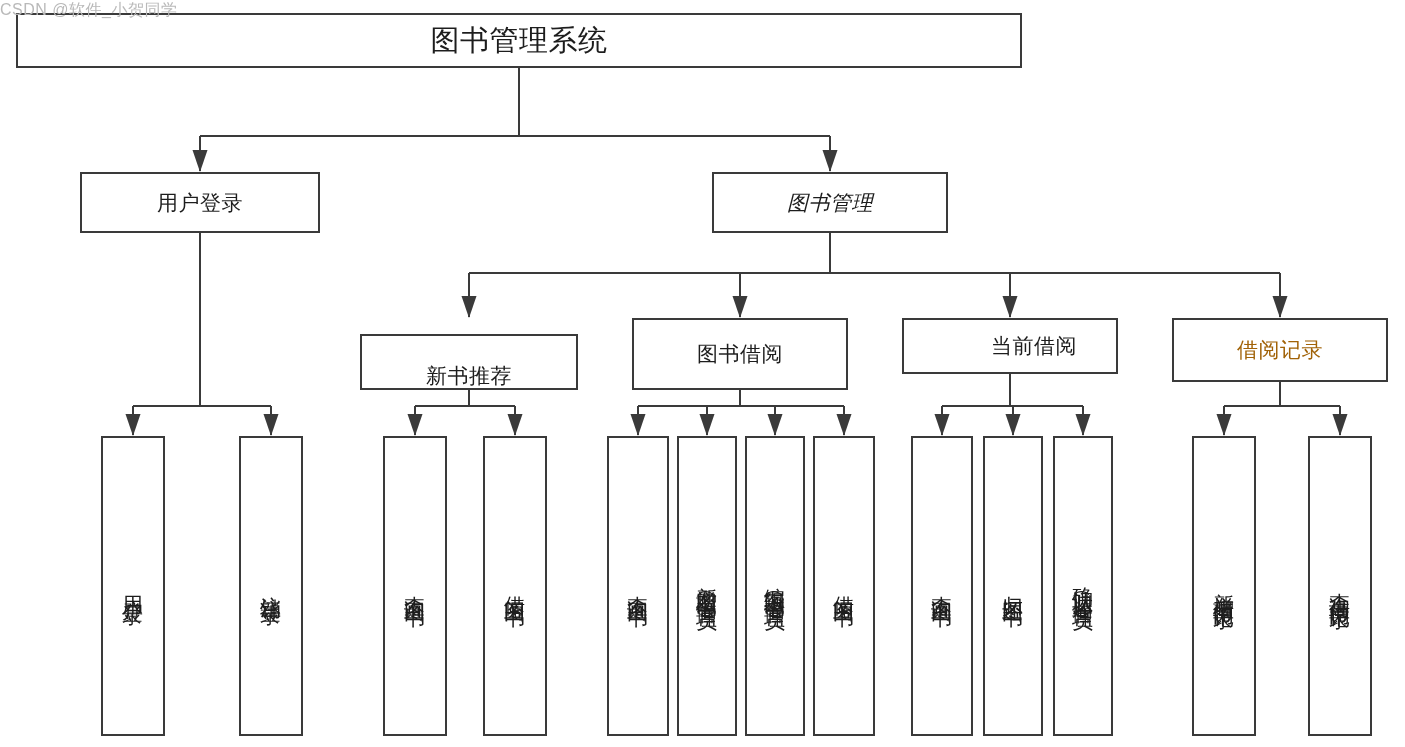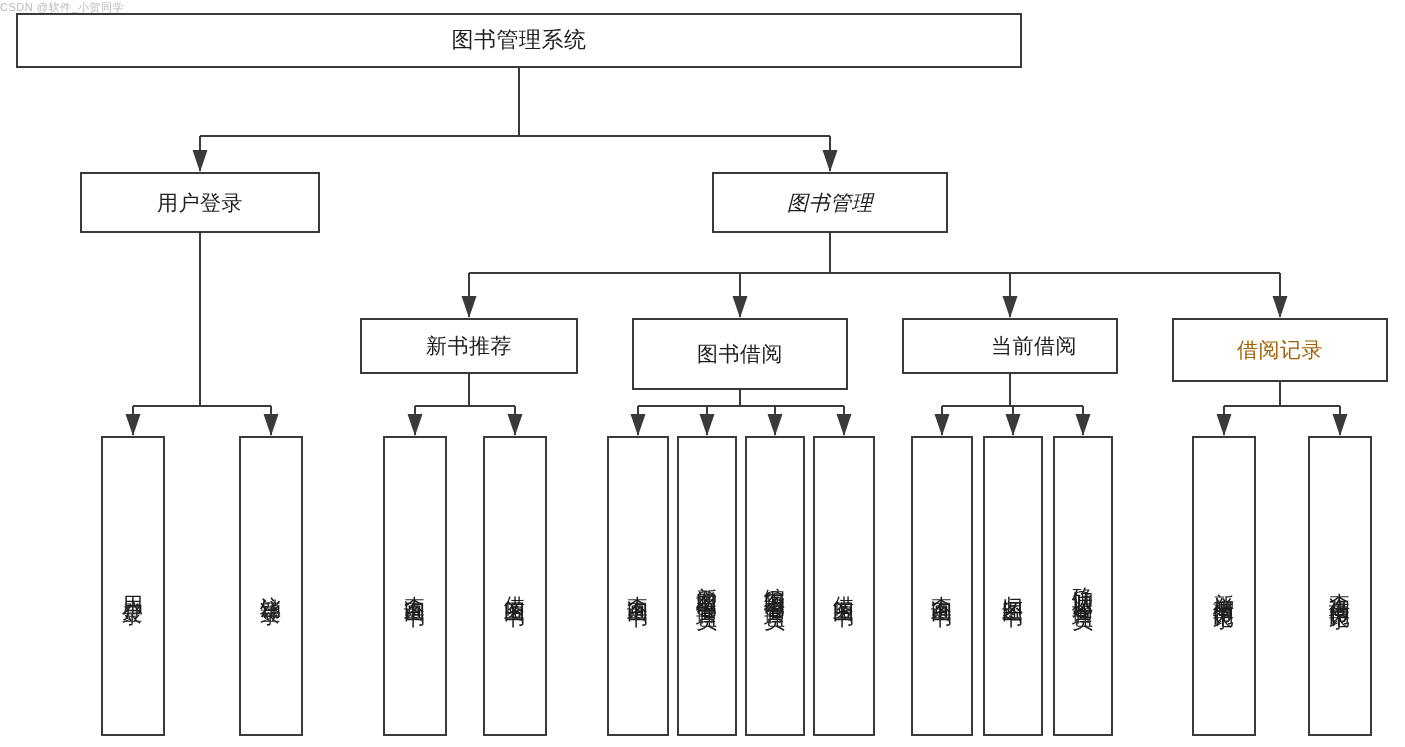--- a/index.html
+++ b/index.html
@@ -36,39 +36,39 @@
     align-items: center;
     justify-content: center;
     overflow: hidden;
   }
   .node.h {
     font-size: 21px;
     letter-spacing: 0.5px;
     line-height: 1.2;
   }
   .node.title {
-    font-size: 22px;
+    font-size: 29px;
   }
   .node.v {
     font-size: 21px;
     align-items: flex-start;
     justify-content: center;
     padding-top: 0;
   }
   .vtext {
     writing-mode: vertical-rl;
     text-orientation: upright;
     letter-spacing: 3.5px;
     line-height: 1.0;
     white-space: nowrap;
     display: block;
   }
   .watermark {
     position: absolute;
-    font-size: 11px;
+    font-size: 16px;
     color: #b9b9b9;
     letter-spacing: 0.5px;
     white-space: nowrap;
     user-select: none;
   }
 </style>
 </head>
 <body>
 
 <div id="canvas">
@@ -129,21 +129,21 @@
   <div id="nodes">
       <div class="node h title" style="left: 16px; top: 13px; width: 1006px; height: 55px; border-color: rgb(58, 58, 58); color: rgb(29, 29, 29);">
         <span>图书管理系统</span>
       </div>
       <div class="node h lvl2" style="left: 80px; top: 172px; width: 240px; height: 61px; border-color: rgb(58, 58, 58); color: rgb(29, 29, 29);">
         <span>用户登录</span>
       </div>
       <div class="node h lvl2" style="left: 712px; top: 172px; width: 236px; height: 61px; border-color: rgb(58, 58, 58); color: rgb(29, 29, 29); font-style: italic;">
         <span>图书管理</span>
       </div>
-      <div class="node h lvl3" style="left: 360px; top: 318px; width: 218px; height: 56px; border-color: rgb(58, 58, 58); color: rgb(29, 29, 29);">
+      <div class="node h lvl3" style="left: 360px; top: 334px; width: 218px; height: 56px; border-color: rgb(58, 58, 58); color: rgb(29, 29, 29); align-items: flex-end;">
         <span>新书推荐</span>
       </div>
       <div class="node h lvl3" style="left: 632px; top: 318px; width: 216px; height: 72px; border-color: rgb(58, 58, 58); color: rgb(29, 29, 29);">
         <span>图书借阅</span>
       </div>
       <div class="node h lvl3" style="left: 902px; top: 318px; width: 216px; height: 56px; border-color: rgb(58, 58, 58); color: rgb(29, 29, 29); padding-left: 48px;">
         <span>当前借阅</span>
       </div>
       <div class="node h lvl3" style="left: 1172px; top: 318px; width: 216px; height: 64px; border-color: rgb(58, 58, 58); color: #a16207; text-align: center;">
         <span>借阅记录</span>

